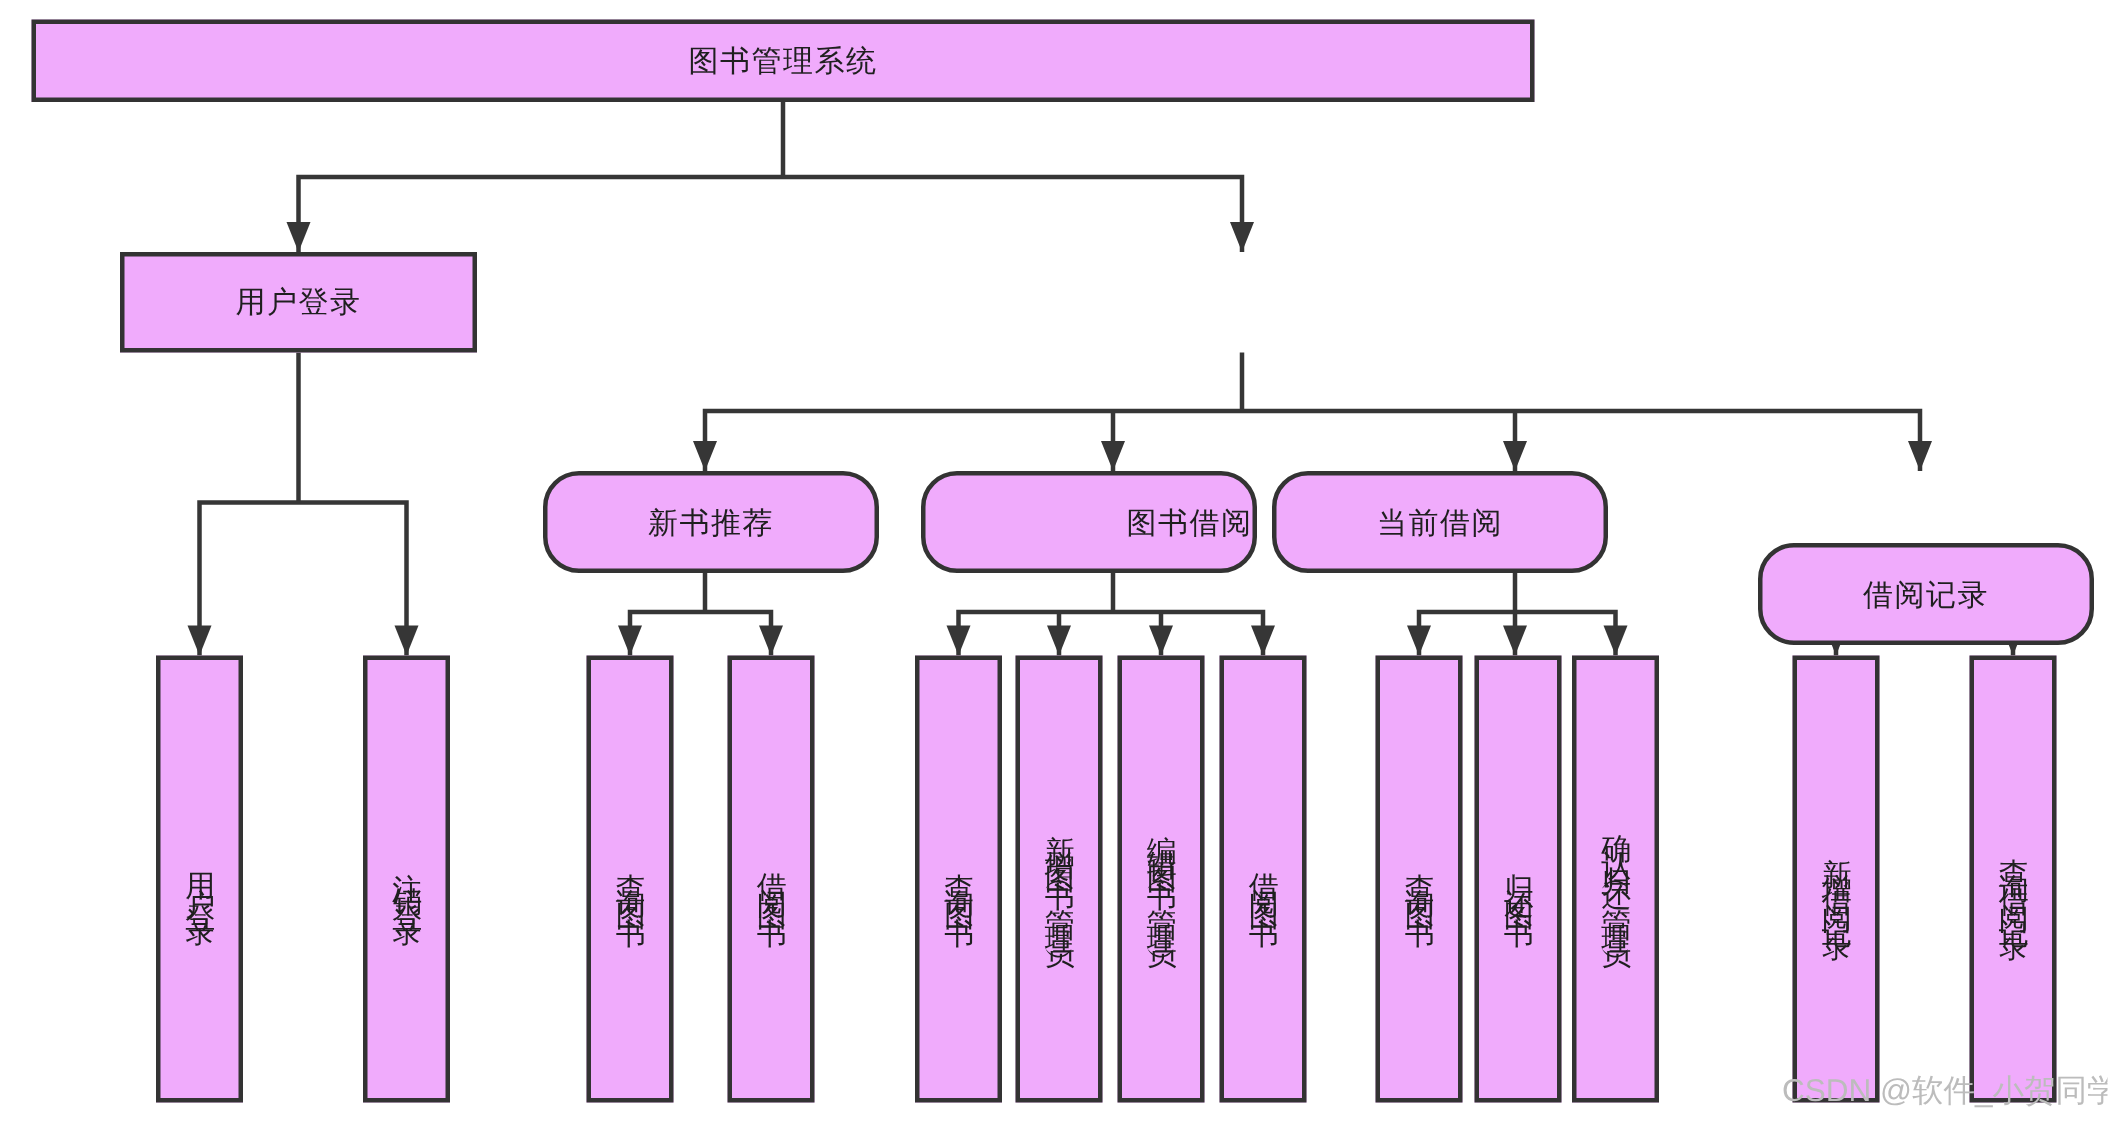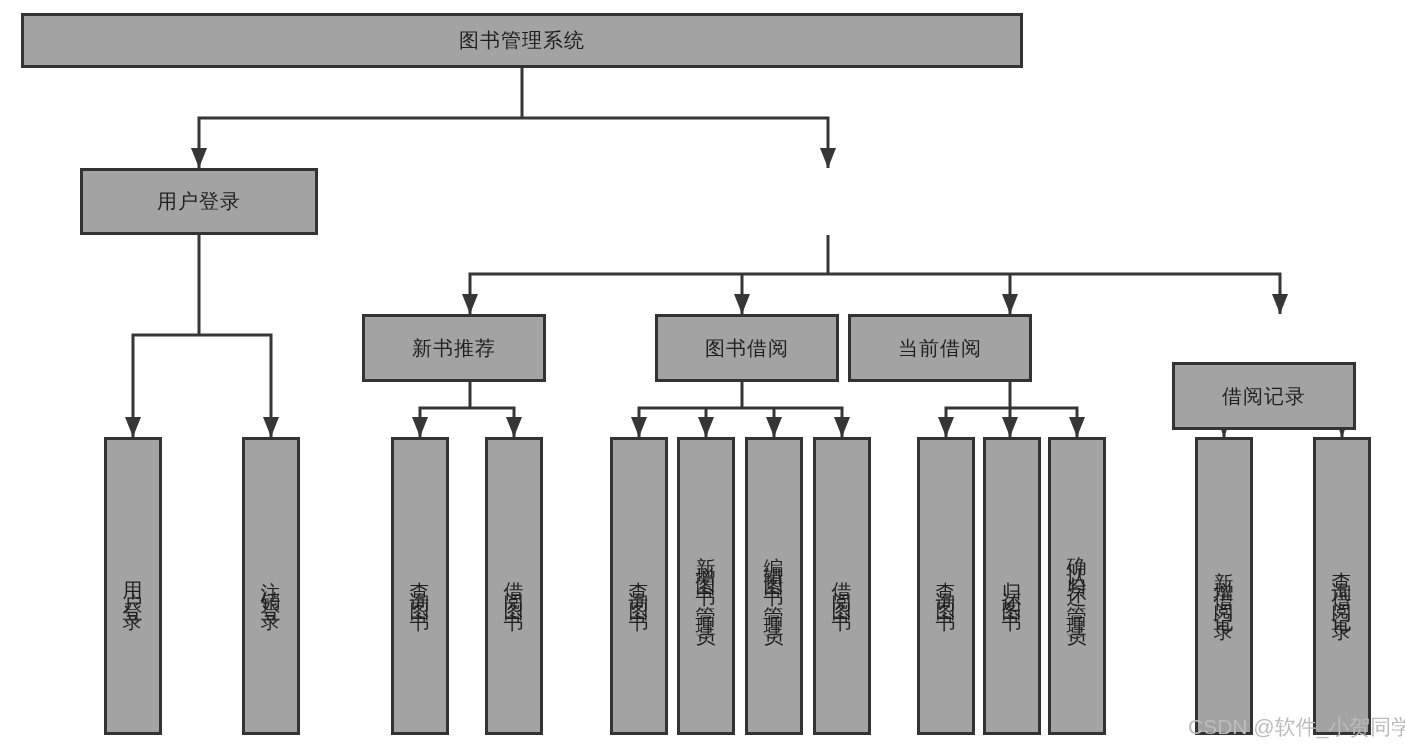--- a/index.html
+++ b/index.html
@@ -8,28 +8,28 @@
     background: #ffffff;
     font-family: "Liberation Sans", sans-serif;
     overflow: hidden;
   }
   .stage { position: relative; width: 1405px; height: 747px; background: #fff; }
   svg.wires { position: absolute; left: 0; top: 0; z-index: 1; }
   svg.wires path { stroke: #363636; stroke-width: 3; fill: none; }
   svg.wires polygon { fill: #363636; }
   .box {
     position: absolute; z-index: 2;
-    background: #a3a3a3;
+    background: #f0abfc;
     border: 3px solid #333333;
     color: #1f1f1f;
     display: flex; align-items: center; justify-content: center;
   }
   .hbox { font-size: 20px; letter-spacing: 1px; }
   .l2 { width: 238px; height: 67px; top: 168px; }
-  .l3 { width: 184px; height: 68px; top: 314px; }
+  .l3 { width: 224px; height: 68px; top: 314px; border-radius: 24px; }
   .vbox { width: 58px; height: 298px; top: 437px; }
   .vbox span {
     writing-mode: vertical-rl;
     text-orientation: mixed;
     font-size: 20px;
     letter-spacing: 10px;
     line-height: 1.1;
   }
   .watermark {
     position: absolute; z-index: 3;
@@ -87,21 +87,21 @@
     <span>图书管理系统</span>
   </div>
 
   <div class="box hbox l2" style="left:80px;">
     <span>用户登录</span>
   </div>
 
   <div class="box hbox l3" style="left:362px;">
     <span>新书推荐</span>
   </div>
-  <div class="box hbox l3" style="left:655px;">
+  <div class="box hbox l3" style="left:614px;justify-content:flex-end;">
     <span>图书借阅</span>
   </div>
   <div class="box hbox l3" style="left:848px;">
     <span>当前借阅</span>
   </div>
   <div class="box hbox l3" style="left:1172px;margin-top:48px;">
     <span>借阅记录</span>
   </div>
 
   <div class="box vbox" style="left:104px;">

